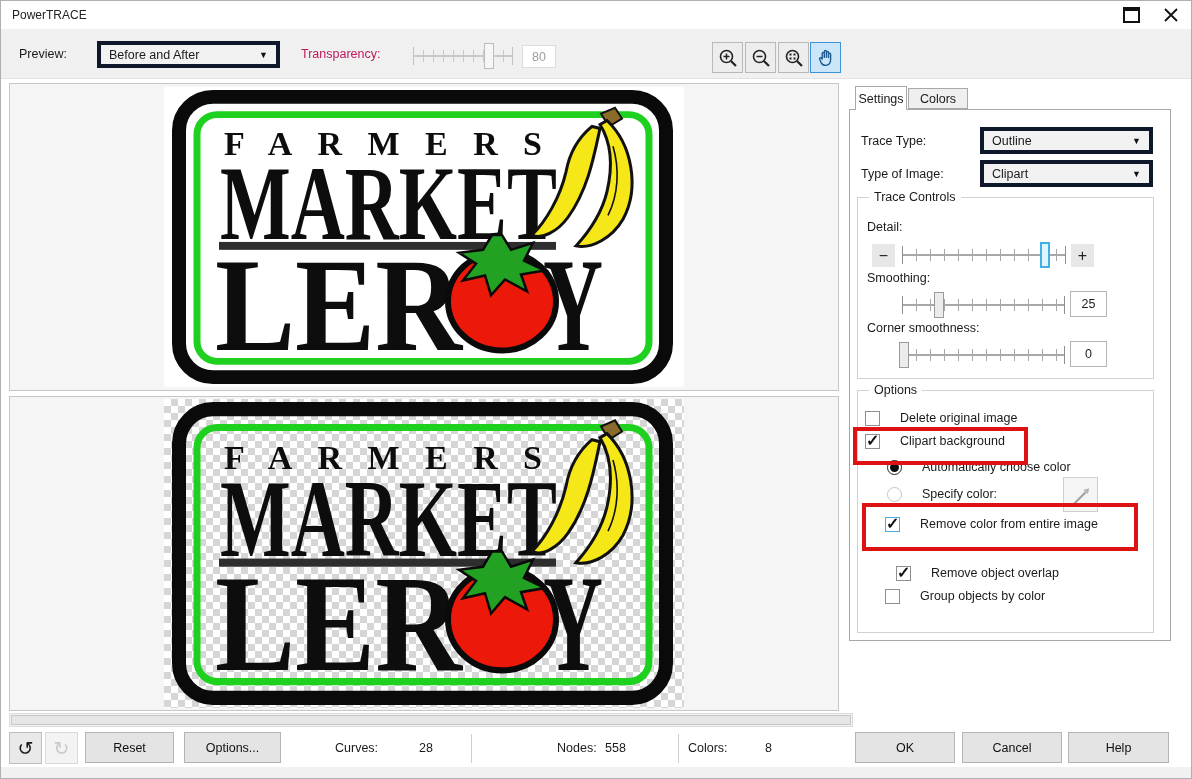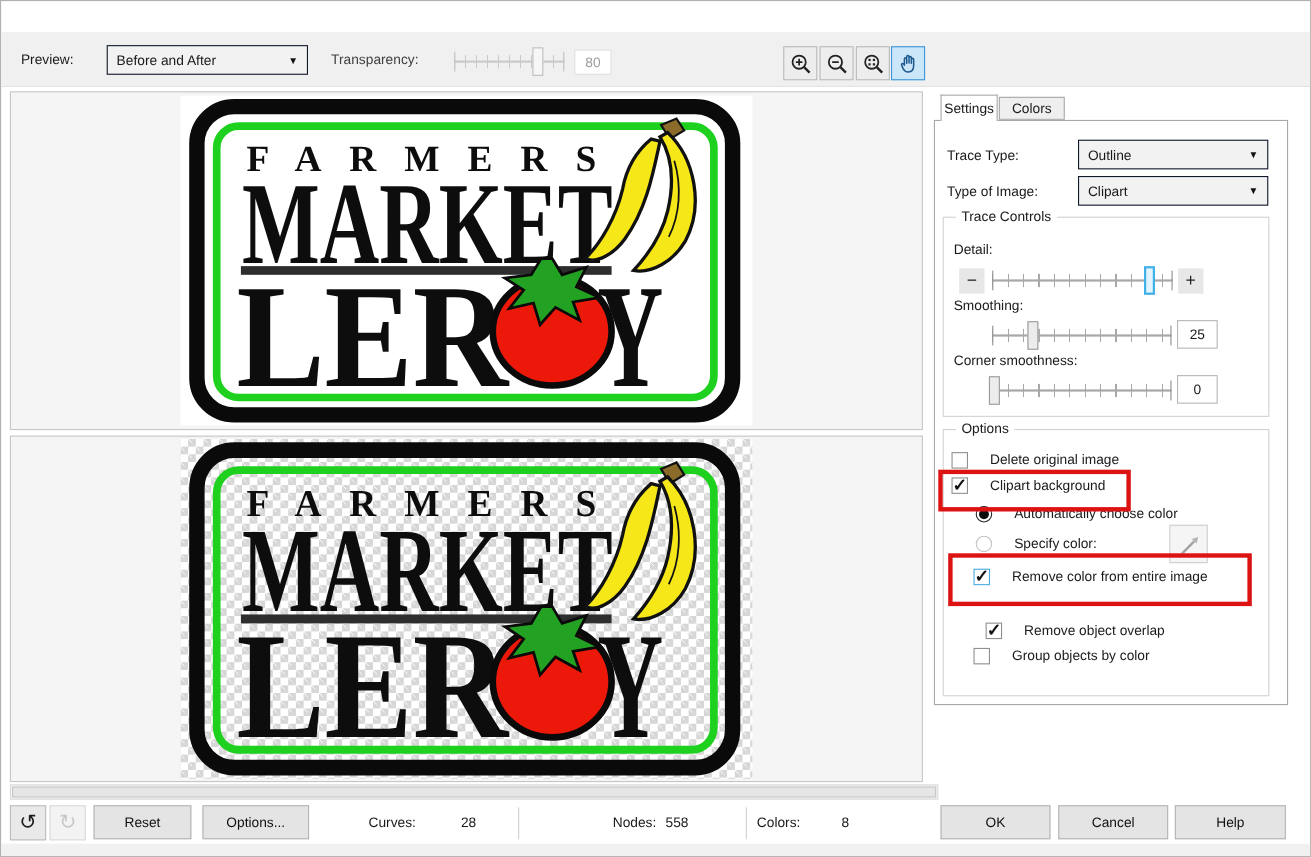--- a/index.html
+++ b/index.html
@@ -2,31 +2,31 @@
 <html><head>
 <meta charset="utf-8">
 <style>
   html,body { margin:0; padding:0; background:#d7d7d7; }
   #app {
     position:relative; width:1192px; height:779px; background:#ffffff;
     font-family:"Liberation Sans", sans-serif; color:#1a1a1a;
     border:1px solid #b0b0b0; box-sizing:border-box; overflow:hidden;
   }
   .lbl { position:absolute; font-size:12.5px; color:#1a1a1a; white-space:nowrap; }
-  .lbl.dis { color:#404040; }
+  .lbl.dis { color:#be185d; }
 
   
   .titlebar { position:absolute; left:0; top:0; width:100%; height:28px; background:#fff; }
   .title { position:absolute; left:11px; top:7px; font-size:12px; color:#222; }
   .winbtn { position:absolute; top:2px; width:30px; height:24px; display:flex; align-items:center; justify-content:center; }
   .maxicon { width:13px; height:10px; border:2px solid #111; border-top:4px solid #111; }
 
   
   .toolbar { position:absolute; left:0; top:28px; width:1192px; height:50px; background:#f0f0f0; border-bottom:1px solid #e3e3e3; box-sizing:border-box; }
-  .combo { position:absolute; background:#f2f2f2; border:1px solid #0f172a; box-sizing:border-box; font-size:12.5px; display:flex; align-items:center; padding:0 8px; }
+  .combo { position:absolute; background:#f2f2f2; border:4px solid #0f172a; box-sizing:border-box; font-size:12.5px; display:flex; align-items:center; padding:0 8px; }
   .combo .arrow { position:absolute; right:8px; top:50%; transform:translateY(-52%); font-size:9px; color:#111; }
   .valbox { position:absolute; background:#fff; border:1px solid #b5b5b5; box-sizing:border-box; font-size:12.5px; display:flex; align-items:center; justify-content:center; }
   .valbox.dis { border-color:#dcdcdc; color:#9d9d9d; }
 
   .toolbtn { position:absolute; top:41px; width:31px; height:31px; background:#ededed; border:1px solid #b9b9b9; box-sizing:border-box; display:flex; align-items:center; justify-content:center; }
   .toolbtn.active { background:#cbe6f9; border:1px solid #3e95d6; }
 
   
   .hslider { position:absolute; }
   .hslider .line { position:absolute; left:0; right:0; top:12px; height:2px; background:#a8a8a8; }
@@ -86,20 +86,31 @@
   .iconbtn.dis { background:#f3f3f3; border-color:#dadada; color:#c9c9c9; }
   .vsep { position:absolute; width:1px; height:29px; background:#cfcfcf; }
   .stattxt { position:absolute; font-size:12.5px; color:#1a1a1a; }
   .footer-strip { position:absolute; left:0; top:766px; width:1192px; height:13px; background:#f1f1f1; }
 </style>
 </head>
 <body>
 
 <div id="app">
 
+  <div class="titlebar">
+    <span class="title">PowerTRACE</span>
+    <div class="winbtn" style="left:1115px;">
+      <div class="maxicon"></div>
+    </div>
+    <div class="winbtn" style="left:1155px;">
+      <svg width="16" height="16" viewBox="0 0 16 16">
+        <path d="M2 2 L14 14 M14 2 L2 14" stroke="#111" stroke-width="1.8"></path>
+      </svg>
+    </div>
+  </div>
 
   <div class="toolbar">
     <span class="lbl" style="left:18px; top:18px;">Preview:</span>
     <div class="combo" style="left:96px; top:12px; width:183px; height:27px;">
       <span>Before and After</span>
       <span class="arrow">▼</span>
     </div>
     <span class="lbl dis" style="left:300px; top:18px;">Transparency:</span>
     <div class="hslider dis" style="left:412px; top:14px; width:100px; height:26px;">
       <div class="line"></div>

